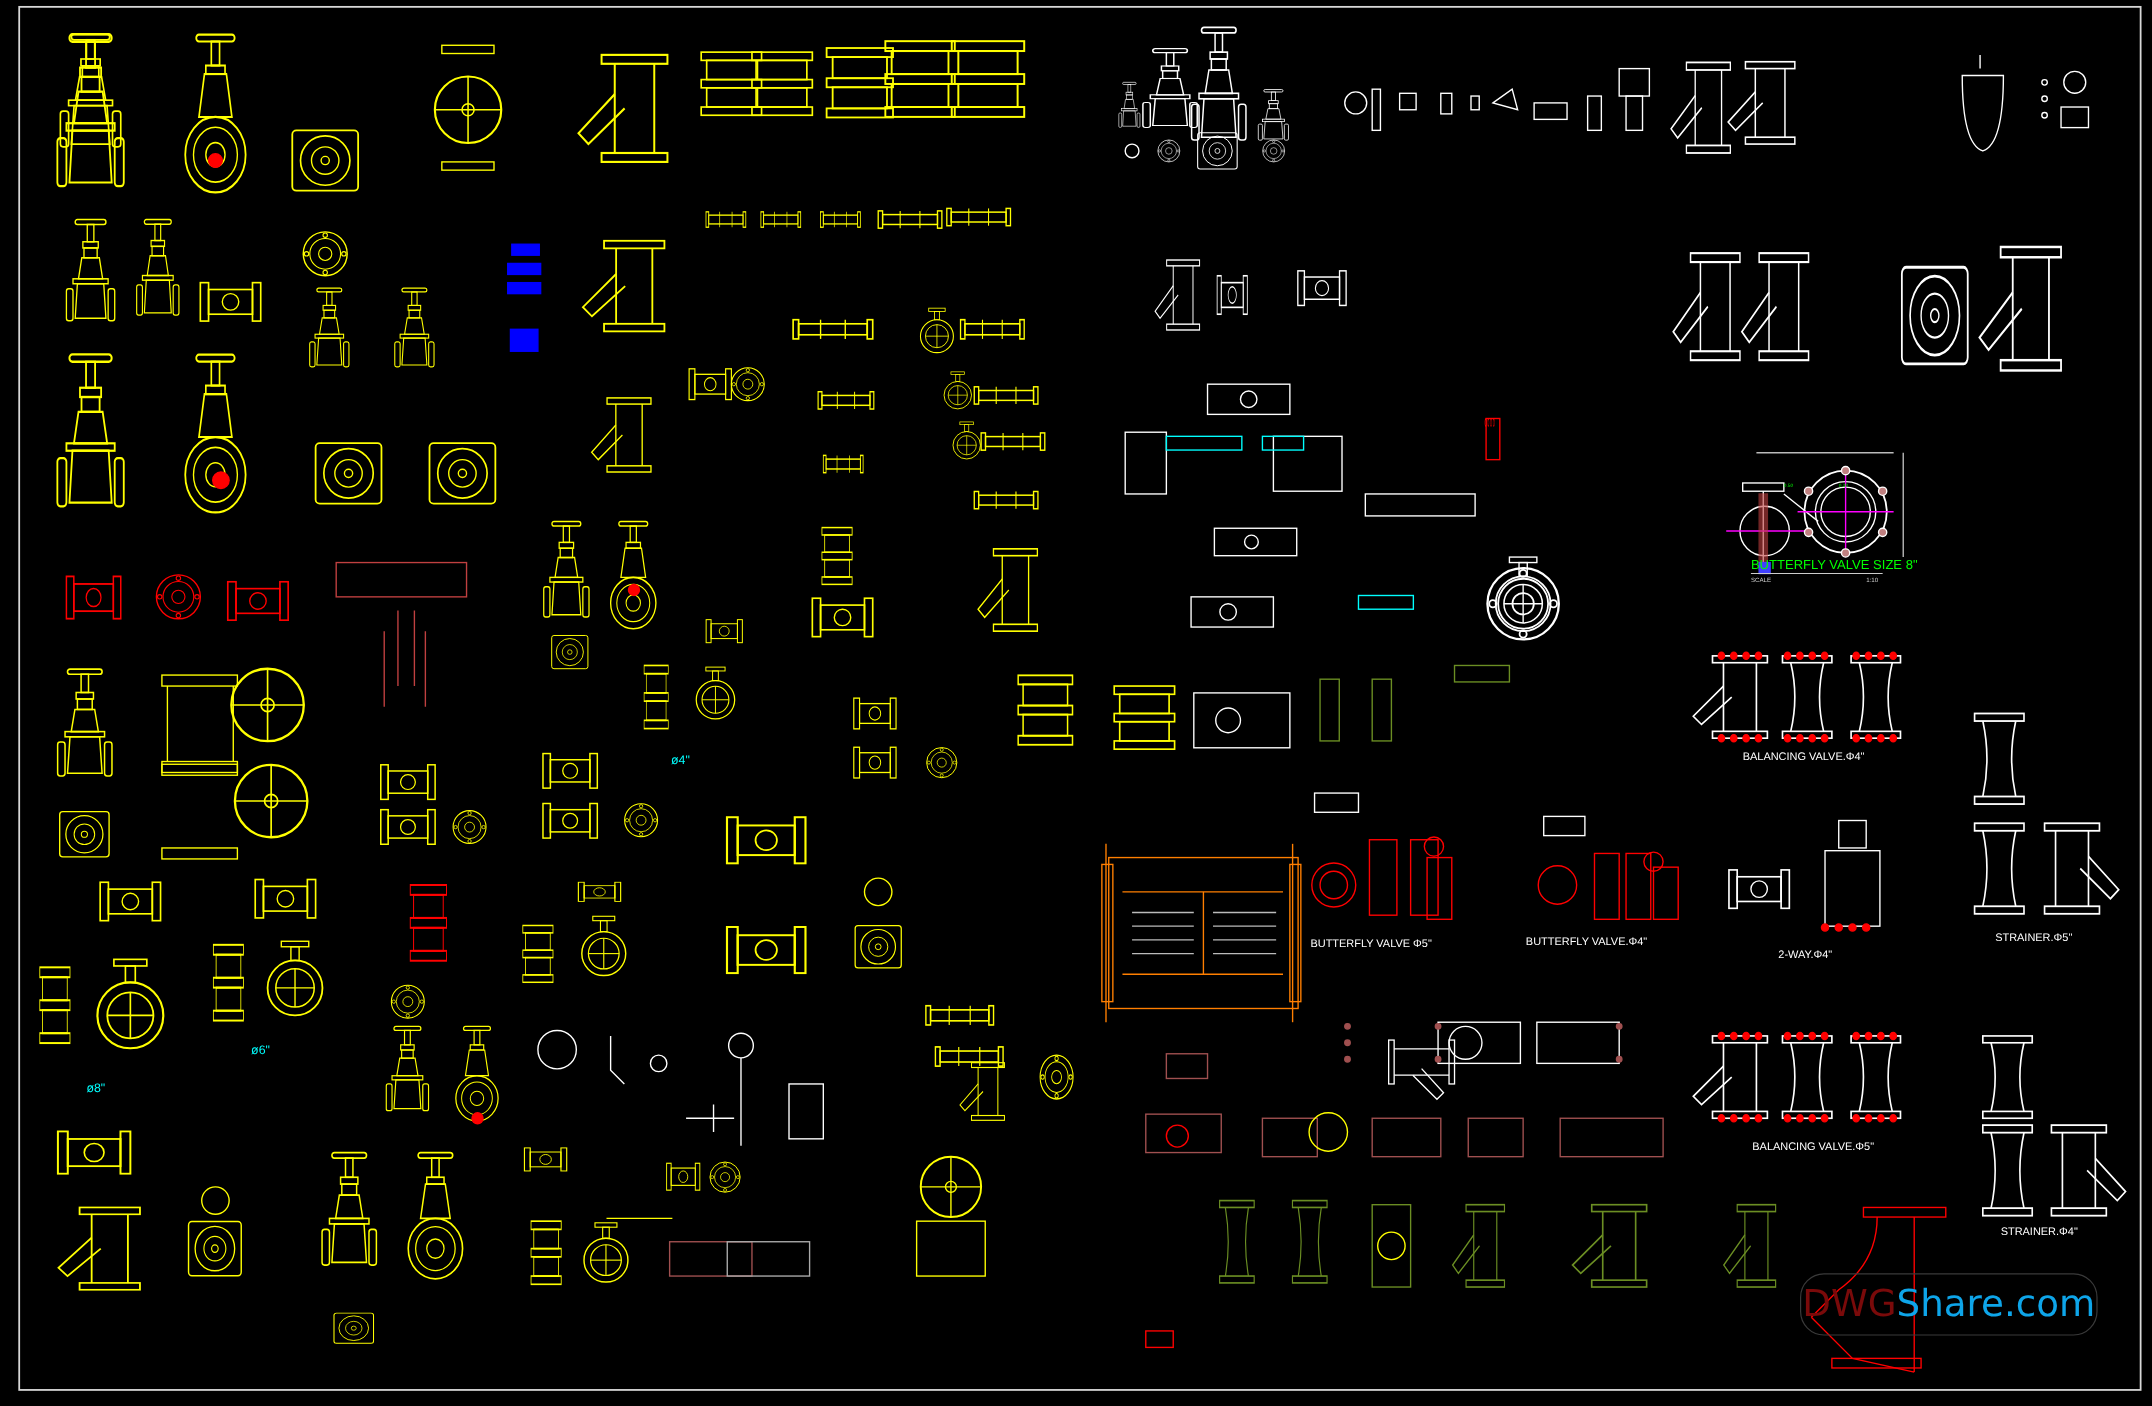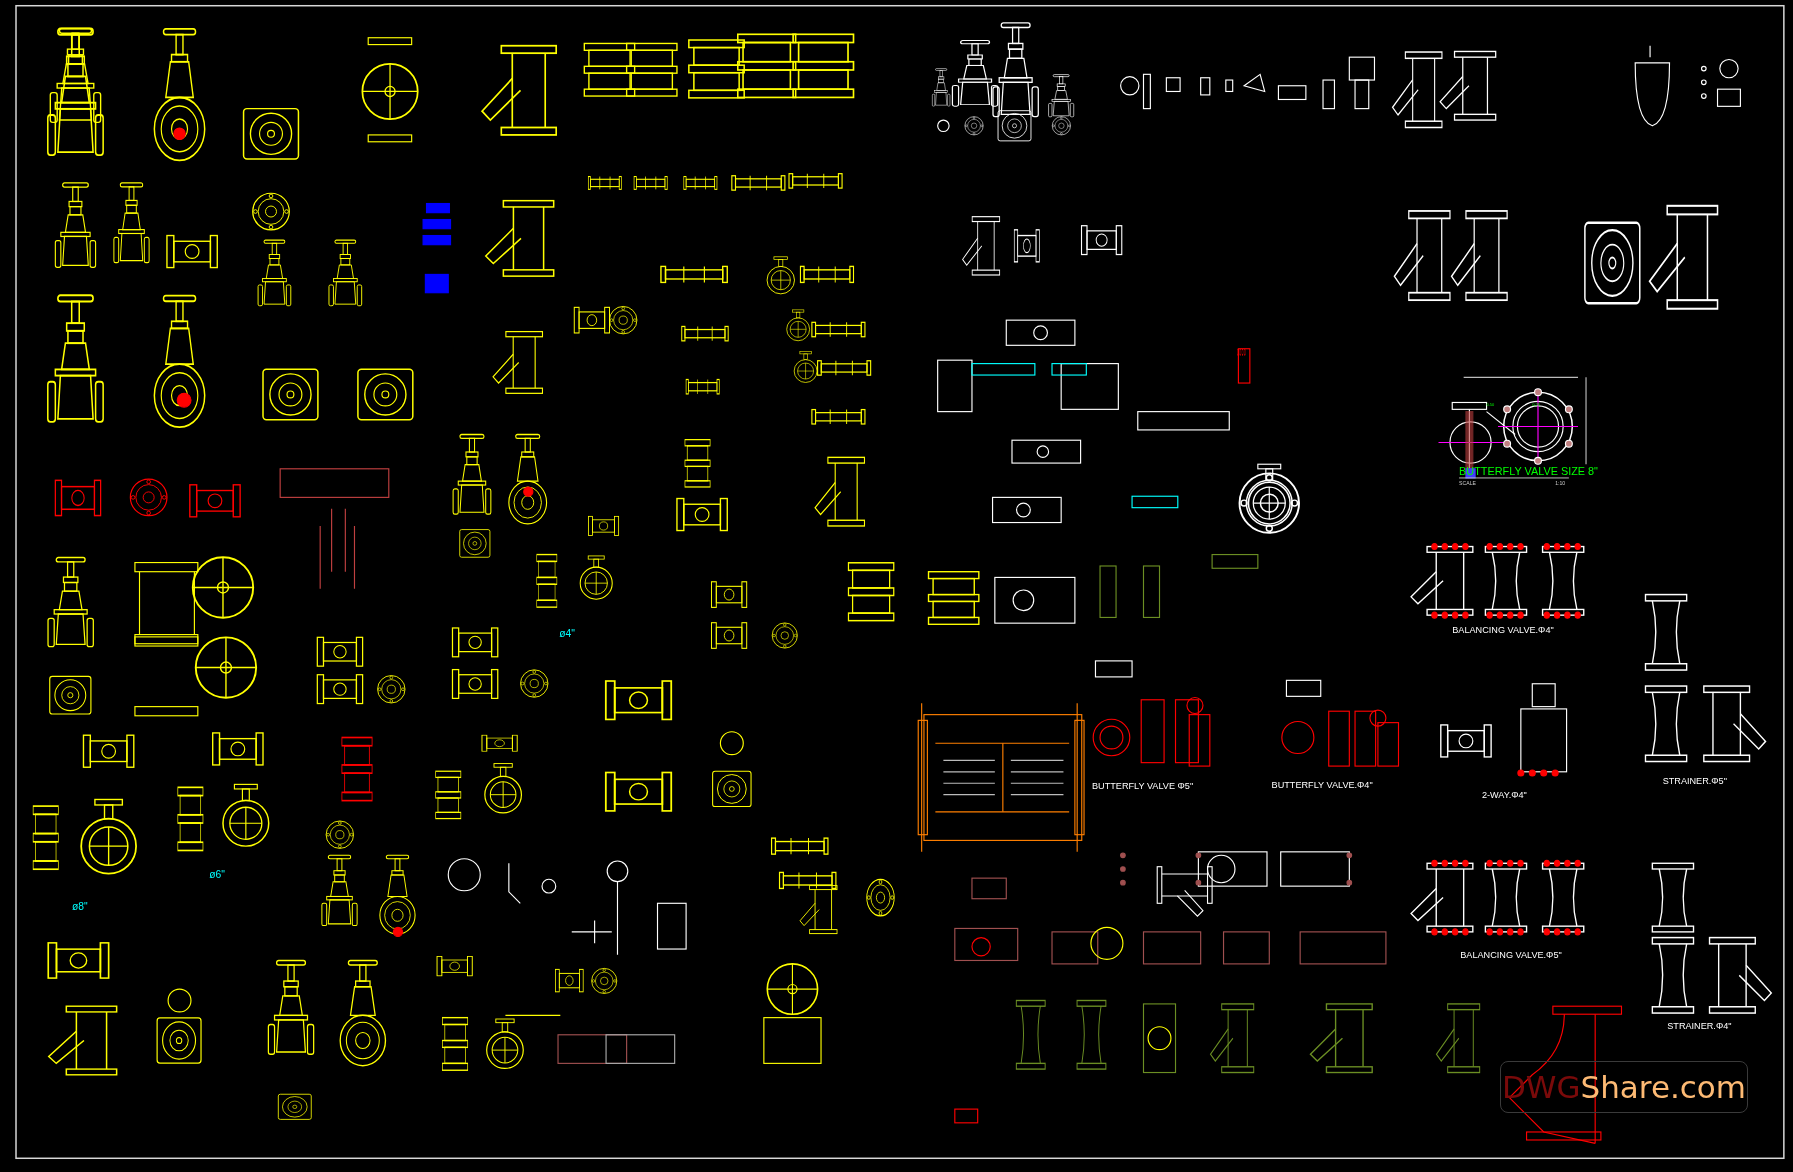--- a/index.html
+++ b/index.html
@@ -1,21 +1,21 @@
 <!DOCTYPE html>
 <html><head>
 <meta charset="utf-8">
 <style>
   html,body{margin:0;padding:0;background:#000;}
   body{width:1793px;height:1172px;overflow:hidden;position:relative;font-family:"Liberation Sans",sans-serif;}
   #canvas{position:absolute;left:0;top:0;width:1793px;height:1172px;}
   .lbl{font-family:"Liberation Sans Narrow","Liberation Sans",sans-serif;}
-  #watermark{position:absolute;left:1500px;top:1061px;width:246px;height:50px;border:1px solid #3a3a3a;border-radius:8px;display:flex;align-items:center;justify-content:center;font-family:"DejaVu Sans",sans-serif;font-size:31px;letter-spacing:0px;}
+  #watermark{position:absolute;left:1500px;top:1061px;width:246px;height:50px;border:1px solid #3a3a3a;border-radius:20px;display:flex;align-items:center;justify-content:center;font-family:"DejaVu Sans",sans-serif;font-size:31px;letter-spacing:0px;}
   #watermark .dwg{color:#7a0a0a;}
-  #watermark .share{color:#fdba74;}
+  #watermark .share{color:#0ea5e9;}
 </style>
 </head>
 <body>
 
 <svg id="canvas" viewBox="0 0 1568 1025" preserveAspectRatio="none" xmlns="http://www.w3.org/2000/svg">
   <defs>
 
     <g id="gate">
       <rect x="-14" y="0" width="28" height="4" rx="2" fill="none" stroke-width="1.3"></rect>
       <rect x="-3" y="4" width="6" height="14" fill="none" stroke-width="1.2"></rect>

